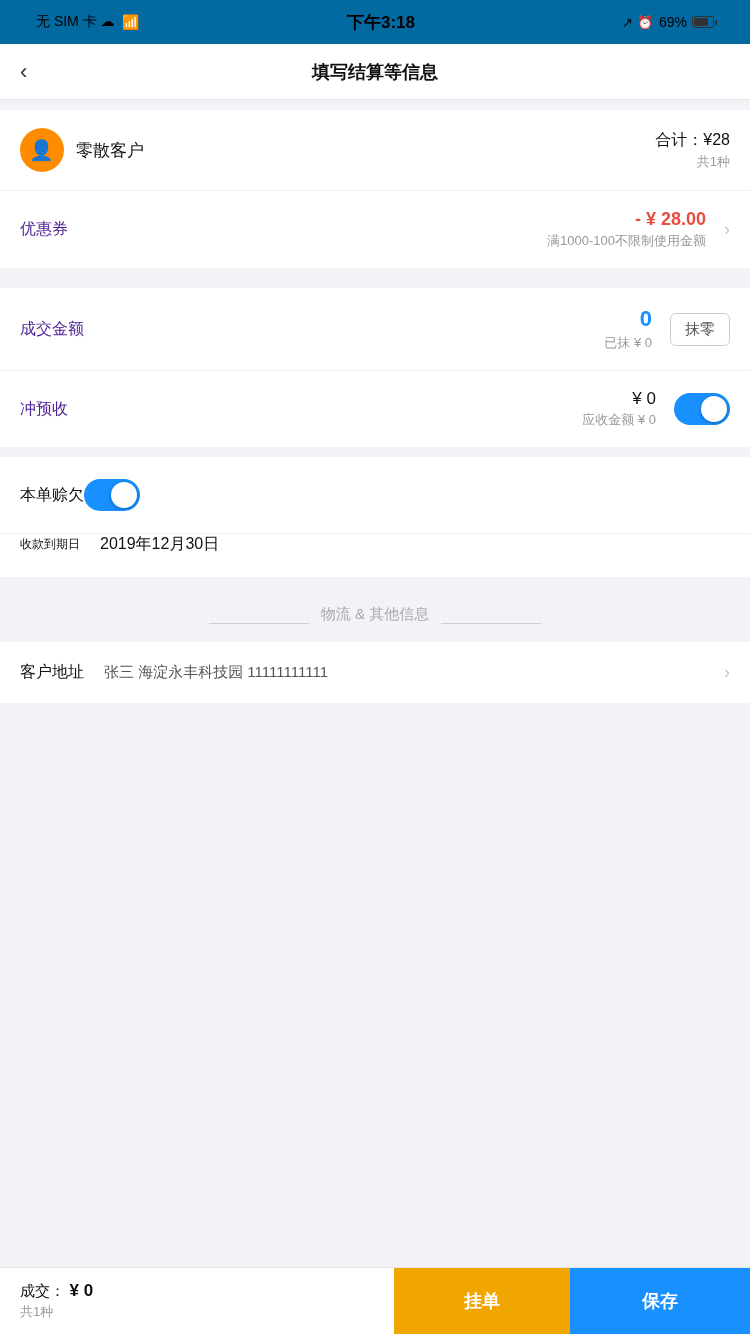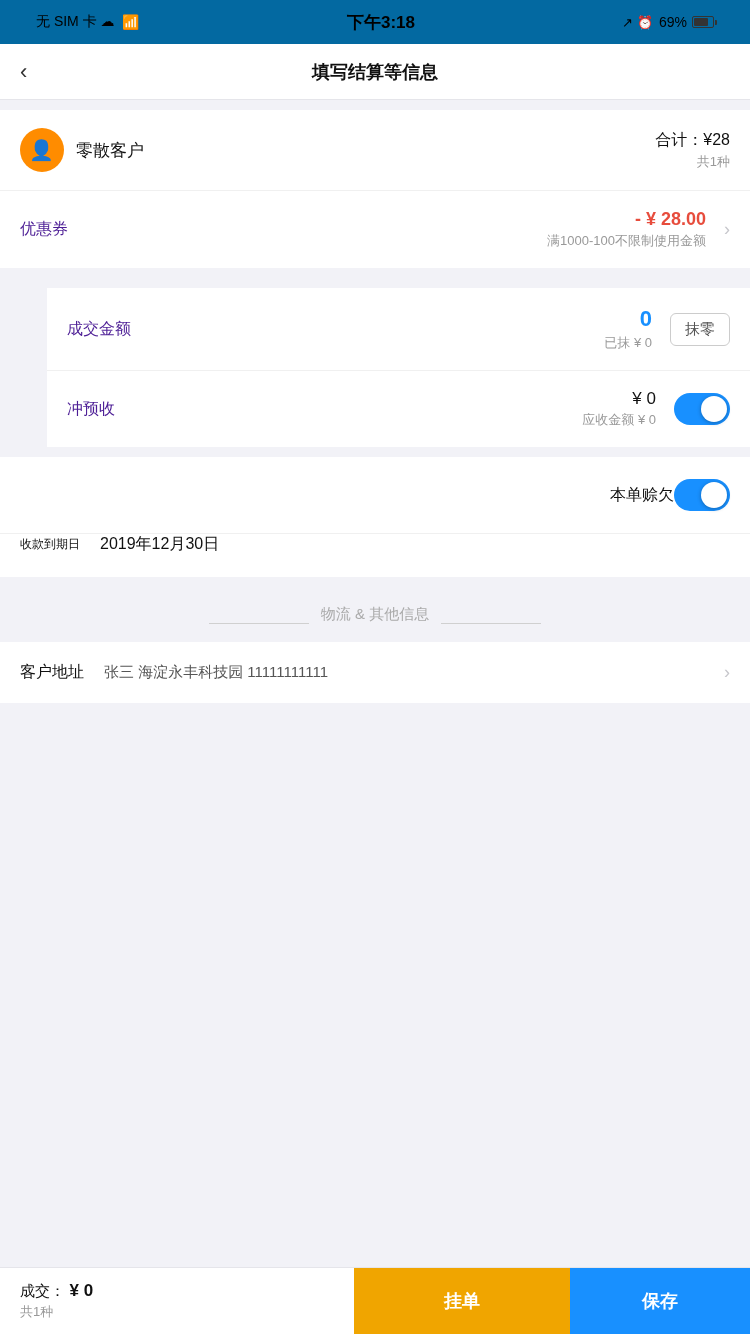--- a/index.html
+++ b/index.html
@@ -109,21 +109,20 @@
     
     .section-divider {
       height: 10px;
       background: #f2f2f7;
     }
 
     
     .transaction-section {
       background: #fff;
       padding: 0;
-      margin-left: 47px;
     }
     .transaction-row {
       display: flex;
       align-items: center;
       justify-content: space-between;
       padding: 18px 20px;
       border-top: 1px solid #f0f0f0;
     }
     .transaction-row:first-child { border-top: none; }
     .amount-value {
@@ -164,21 +163,21 @@
       top: 3px;
       right: 3px;
       box-shadow: 0 1px 4px rgba(0,0,0,0.3);
       transition: right 0.2s;
     }
 
     
     .debt-row {
       display: flex;
       align-items: center;
-      justify-content: flex-end;
+      justify-content: flex-start;
       padding: 22px 20px;
     }
     .debt-label { font-size: 16px; color: #111; }
     .due-date-row {
       display: flex;
       align-items: center;
       padding: 0 20px 22px;
       gap: 20px;
       border-top: 1px solid #f0f0f0;
     }
@@ -233,21 +232,21 @@
       border-top: 1px solid #e5e5ea;
     }
     .bottom-summary {
       flex: 1;
       padding: 12px 20px;
     }
     .bottom-transaction { font-size: 15px; color: #111; }
     .bottom-amount { font-size: 17px; font-weight: 600; color: #111; display: inline; }
     .bottom-count { font-size: 13px; color: #999; margin-top: 2px; }
     .btn-hold {
-      width: 216px;
+      width: 176px;
       height: 66px;
       background: #f0a500;
       display: flex;
       align-items: center;
       justify-content: center;
       font-size: 18px;
       font-weight: 600;
       color: #fff;
       cursor: pointer;
     }

